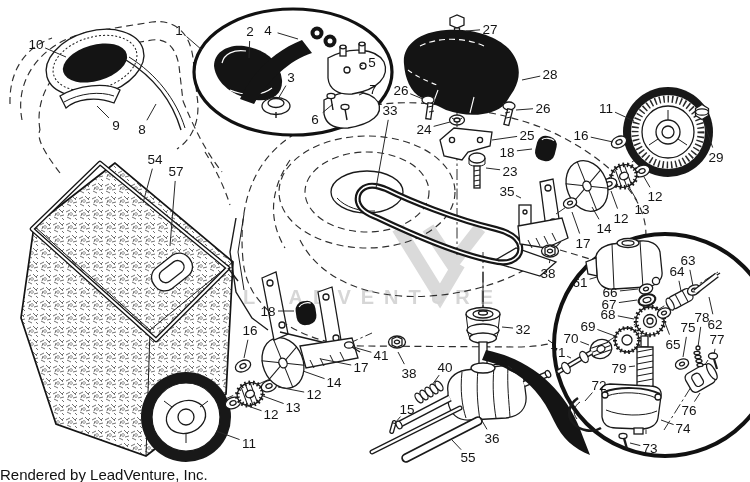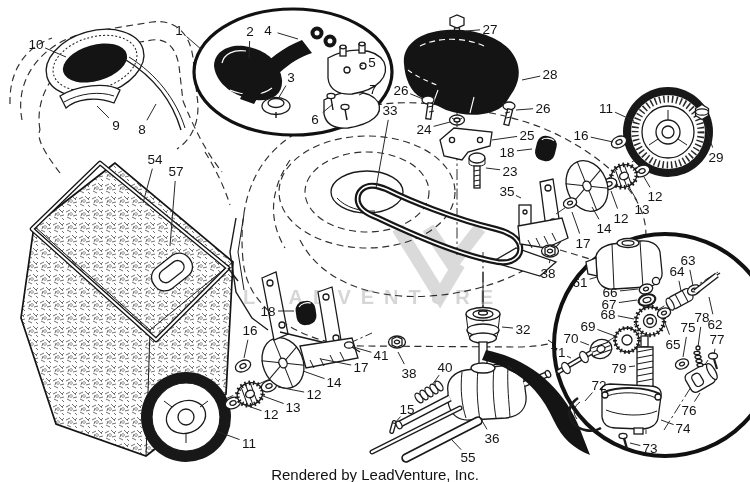--- a/index.html
+++ b/index.html
@@ -2,21 +2,21 @@
 <html><head>
 <meta charset="utf-8">
 <style>
   html,body{margin:0;padding:0;background:#fff;}
   .stage{position:relative;width:750px;height:482px;background:#fff;overflow:hidden;
          font-family:"Liberation Sans",sans-serif;}
   .watermark{position:absolute;left:0;top:0;width:750px;height:482px;z-index:0;}
   .wm-text{position:absolute;left:243px;top:286px;font-size:20px;font-weight:600;
            letter-spacing:10px;color:#d6d6d6;white-space:nowrap;}
   .drawing{position:absolute;left:0;top:0;z-index:1;}
-  .caption{position:absolute;left:0;top:466px;width:100%;text-align:center;z-index:2;
+  .caption{position:absolute;left:0;top:466px;width:100%;z-index:2;
            font-size:15px;color:#111;}
   
   .ln{fill:none;stroke:#1a1a1a;stroke-width:1.4;}
   .ln1{fill:none;stroke:#1a1a1a;stroke-width:1;}
   .wh{fill:#fff;stroke:#1a1a1a;stroke-width:1.3;}
   .blk{fill:#141414;stroke:none;}
   .dash{fill:none;stroke:#2e2e2e;stroke-width:1.15;stroke-dasharray:7 4.5;}
   .ddot{fill:none;stroke:#2e2e2e;stroke-width:1;stroke-dasharray:11 3 2.5 3;}
   .leader{stroke:#282828;stroke-width:1;}
   .callout{font:400 13.5px "Liberation Sans",sans-serif;fill:#141414;text-anchor:middle;}

